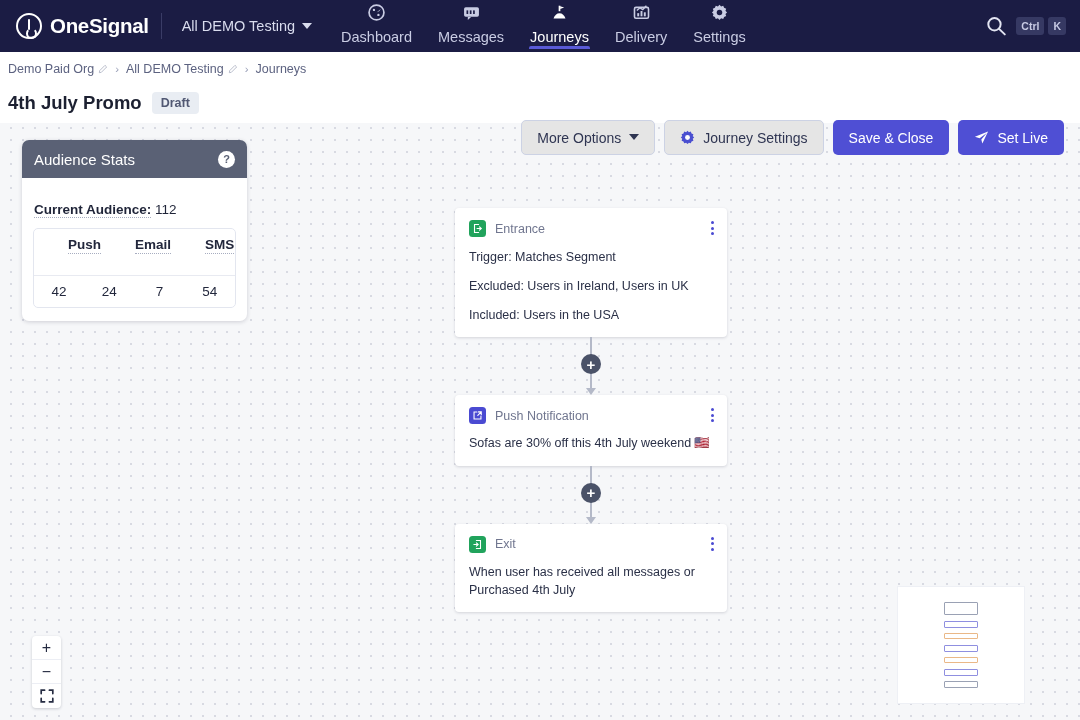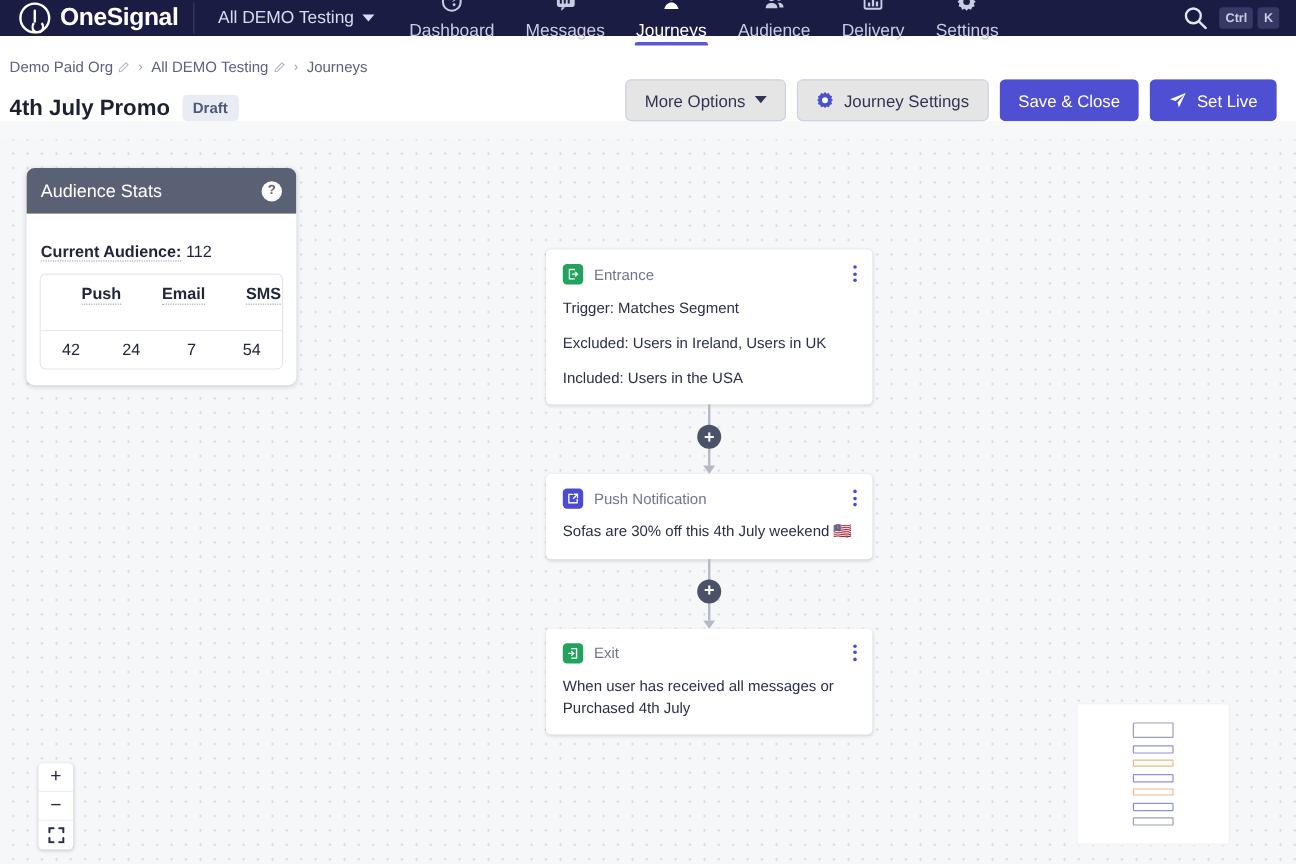--- a/index.html
+++ b/index.html
@@ -5,21 +5,21 @@
   * { box-sizing: border-box; margin: 0; padding: 0; }
   html, body {
     width: 1080px; height: 720px;
     font-family: "Liberation Sans", sans-serif;
     background: #f7f8fa;
     overflow: hidden;
   }
 
   
   .topnav {
-    height: 30px;
+    height: 52px;
     background: #1b1c44;
     display: flex;
     align-items: center;
     padding: 0 14px 0 16px;
     color: #e7e9f5;
     position: relative;
     z-index: 40;
   }
   .logo-wrap { display: flex; align-items: center; gap: 8px; }
   .logo-mark {
@@ -89,23 +89,23 @@
     background: #363963; color: #c8cbe4;
     font-size: 10.5px; font-weight: bold;
     border-radius: 3px; padding: 3px 5px 3px 5px;
     min-width: 17px; text-align: center;
     font-family: "Liberation Sans", sans-serif;
   }
 
   
   .subheader {
     height: 71px; background: #ffffff;
-    display: flex; align-items: flex-end;
+    display: flex; align-items: flex-start;
     padding: 10px 16px 0 8px;
-    position: relative; z-index: 30;
+    position: relative; z-index: 30; flex-direction: column;
   }
   .crumbs-block { padding-left: 0; }
   .crumbs {
     display: flex; align-items: center; gap: 7px;
     font-size: 12.5px; color: #6e7490;
     margin-bottom: 4px;
   }
   .crumb { display: flex; align-items: center; gap: 4px; cursor: pointer; }
   .crumb.plain { cursor: default; }
   .crumb-link { color: #5c6280; }
@@ -320,31 +320,20 @@
       <span class="nav-ico">
         <svg viewBox="0 0 16 16" width="17" height="17" fill="#ffffff">
           <path d="M7.2 1.6 h1.6 v5.2 h-1.6 z"></path>
           <path d="M8.6 2.0 L12.4 3.3 L8.6 4.7 Z"></path>
           <path d="M2.4 13.6 C3.4 10.4 5.4 8.6 8 8.6 C10.6 8.6 12.6 10.4 13.6 13.6 Z"></path>
         </svg>
       </span>
       <span>Journeys</span>
     </div>
 
-    <div class="nav-item">
-      <span class="nav-ico">
-        <svg viewBox="0 0 16 16" width="17" height="17" fill="#c9cce3">
-          <circle cx="5.6" cy="5" r="2.5"></circle>
-          <path d="M1 13 C1 10.4 3 9 5.6 9 C8.2 9 10.2 10.4 10.2 13 Z"></path>
-          <circle cx="11.4" cy="5.2" r="2"></circle>
-          <path d="M11.4 8.8 C13.3 8.8 15 10 15 12.4 L11.8 12.4 C11.8 10.9 11.4 9.7 10.5 8.9 Z"></path>
-        </svg>
-      </span>
-      <span>Audience</span>
-    </div>
 
     <div class="nav-item">
       <span class="nav-ico">
         <svg viewBox="0 0 16 16" width="17" height="17">
           <rect x="1.4" y="3.2" width="13.2" height="10.2" rx="1.4" fill="none" stroke="#c9cce3" stroke-width="1.5"></rect>
           <rect x="4" y="8.6" width="1.8" height="3" fill="#c9cce3"></rect>
           <rect x="7.1" y="6.6" width="1.8" height="5" fill="#c9cce3"></rect>
           <rect x="10.2" y="7.8" width="1.8" height="3.8" fill="#c9cce3"></rect>
           <path d="M3.6 6.2 L6.6 3.6 L9.2 5.2 L12.6 1.6" fill="none" stroke="#c9cce3" stroke-width="1.3"></path>
         </svg>

